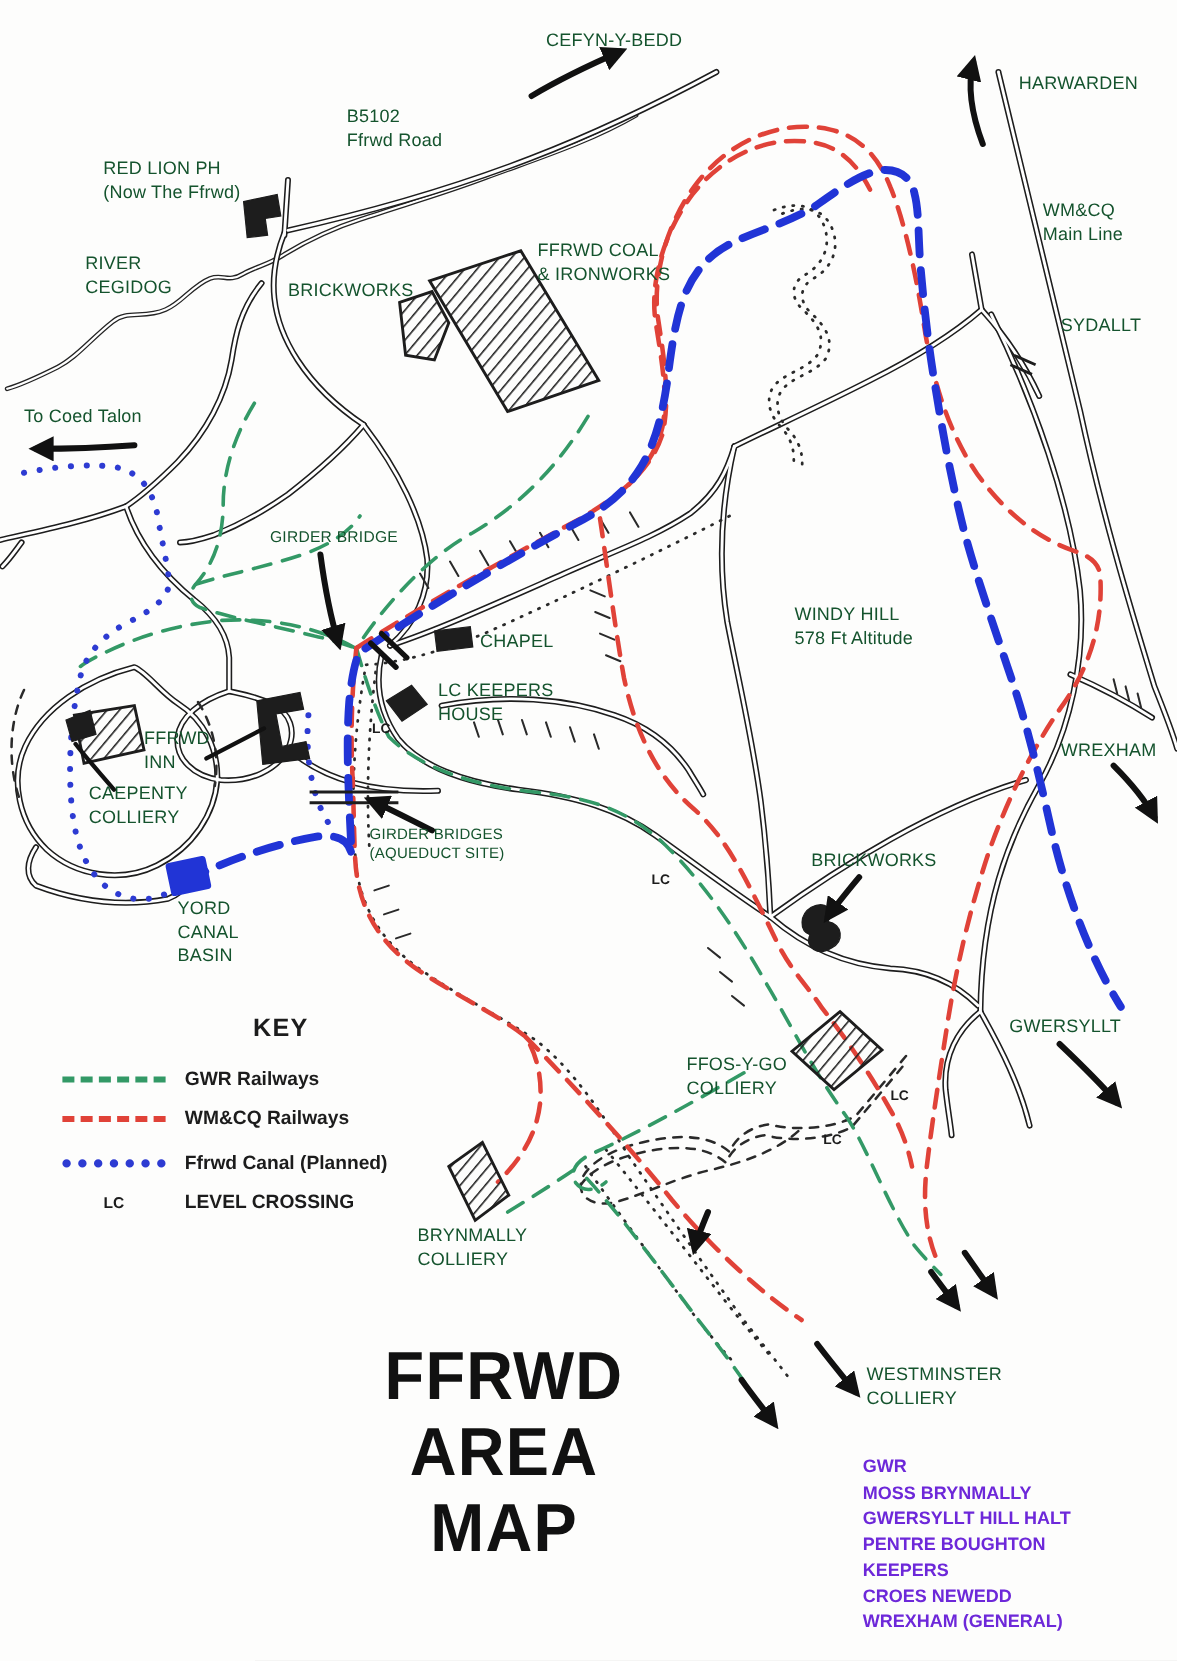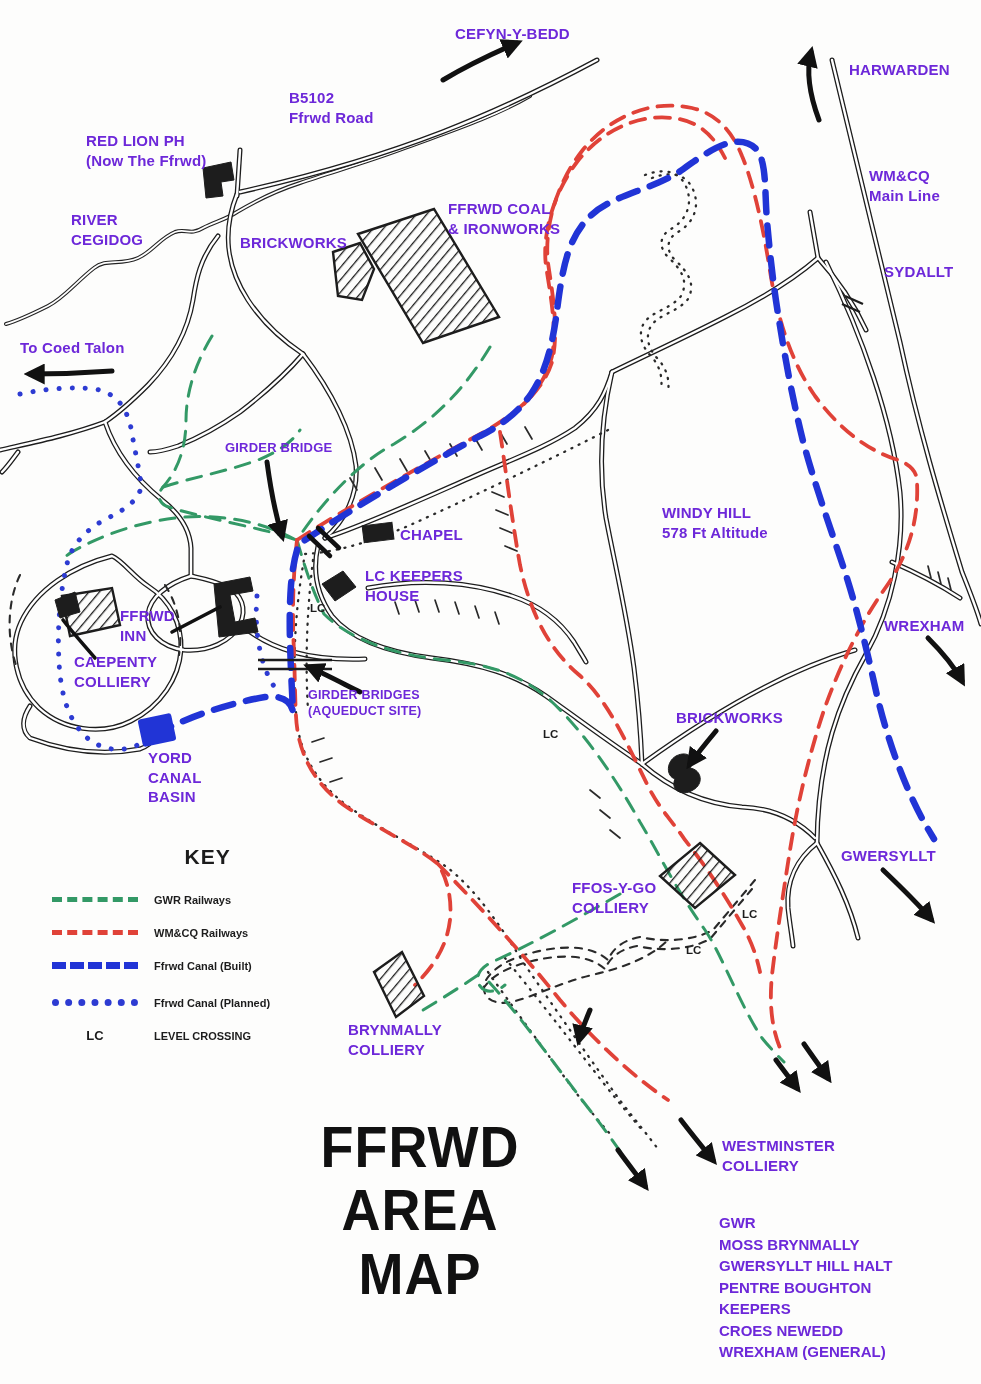--- a/index.html
+++ b/index.html
@@ -19,38 +19,38 @@
   .bdash{stroke:#2a2a2a;stroke-width:2.1;fill:none;stroke-dasharray:7 7;stroke-linecap:round;}
   .tick{stroke:#2a2a2a;stroke-width:1.7;fill:none;stroke-linecap:round;}
   .bars{stroke:#1d1d1d;stroke-width:2.4;fill:none;}
   .bridge{stroke:#111;stroke-width:4.5;fill:none;stroke-linecap:round;}
   .arrow{stroke:#111;stroke-width:5;fill:none;stroke-linecap:round;}
   .leader{stroke:#111;stroke-width:3.6;fill:none;stroke-linecap:round;}
   .bfill{fill:#1d1d1d;stroke:#1d1d1d;}
   .hatch{fill:url(#hatch);stroke:#1d1d1d;stroke-width:2.4;}
   .basin{fill:#2134d6;}
   
-  .lab{position:absolute;color:#6d28d9;font-weight:bold;font-size:15px;line-height:1.3;
+  .lab{position:absolute;color:#14532d;font-weight:normal;font-size:15px;line-height:1.3;
        white-space:nowrap;letter-spacing:.2px;}
   .lab.sm{font-size:13px;}
   .lab.xs{font-size:12.5px;}
   .lc{position:absolute;color:#1c1c1c;font-weight:bold;font-size:11.5px;}
   #title{position:absolute;left:270px;top:1120px;width:300px;text-align:center;
          font-weight:bold;font-size:54px;line-height:1.12;color:#111;letter-spacing:1px;
          transform:scaleY(1.05);}
   #key{position:absolute;left:52px;top:845px;}
   #key .khead{font-size:21px;font-weight:bold;color:#1c1c1c;margin-left:93px;margin-bottom:14px;letter-spacing:1px;text-align:center;}
   .krow{display:flex;align-items:center;height:33px;}
   .ksw{width:86px;margin-right:16px;flex:0 0 86px;}
   .ksw.green{border-top:5px dashed #339966;}
   .ksw.red{border-top:5px dashed #e04238;}
   .ksw.blue{border-top:7px dashed #2134d6;}
   .ksw.bluedot{border-top:7px dotted #2d3bd2;}
   .ksw.lcsym{border:none;text-align:center;font-weight:bold;font-size:13px;color:#1c1c1c;}
-  .krow .ktext{font-size:11px;font-weight:bold;color:#1c1c1c;white-space:nowrap;}
+  .krow .ktext{font-size:16px;font-weight:bold;color:#1c1c1c;white-space:nowrap;}
   #stations{position:absolute;left:719px;top:1212px;font-weight:bold;font-size:15px;
             line-height:21.5px;color:#6d28d9;}
 </style>
 </head>
 <body>
 
 <div id="stage">
 
 <svg width="981" height="1384" viewBox="0 0 981 1384">
   <defs>
@@ -345,24 +345,20 @@
 <div id="key">
   <div class="khead">KEY</div>
   <div class="krow">
     <div class="ksw green"></div>
     <div class="ktext">GWR Railways</div>
   </div>
   <div class="krow">
     <div class="ksw red"></div>
     <div class="ktext">WM&amp;CQ Railways</div>
   </div>
-  <div class="krow">
-    <div class="ksw blue"></div>
-    <div class="ktext">Ffrwd Canal (Built)</div>
-  </div>
   <div class="krow" style="margin-top:4px;">
     <div class="ksw bluedot"></div>
     <div class="ktext">Ffrwd Canal (Planned)</div>
   </div>
   <div class="krow">
     <div class="ksw lcsym">LC</div>
     <div class="ktext">LEVEL CROSSING</div>
   </div>
 </div>
 

